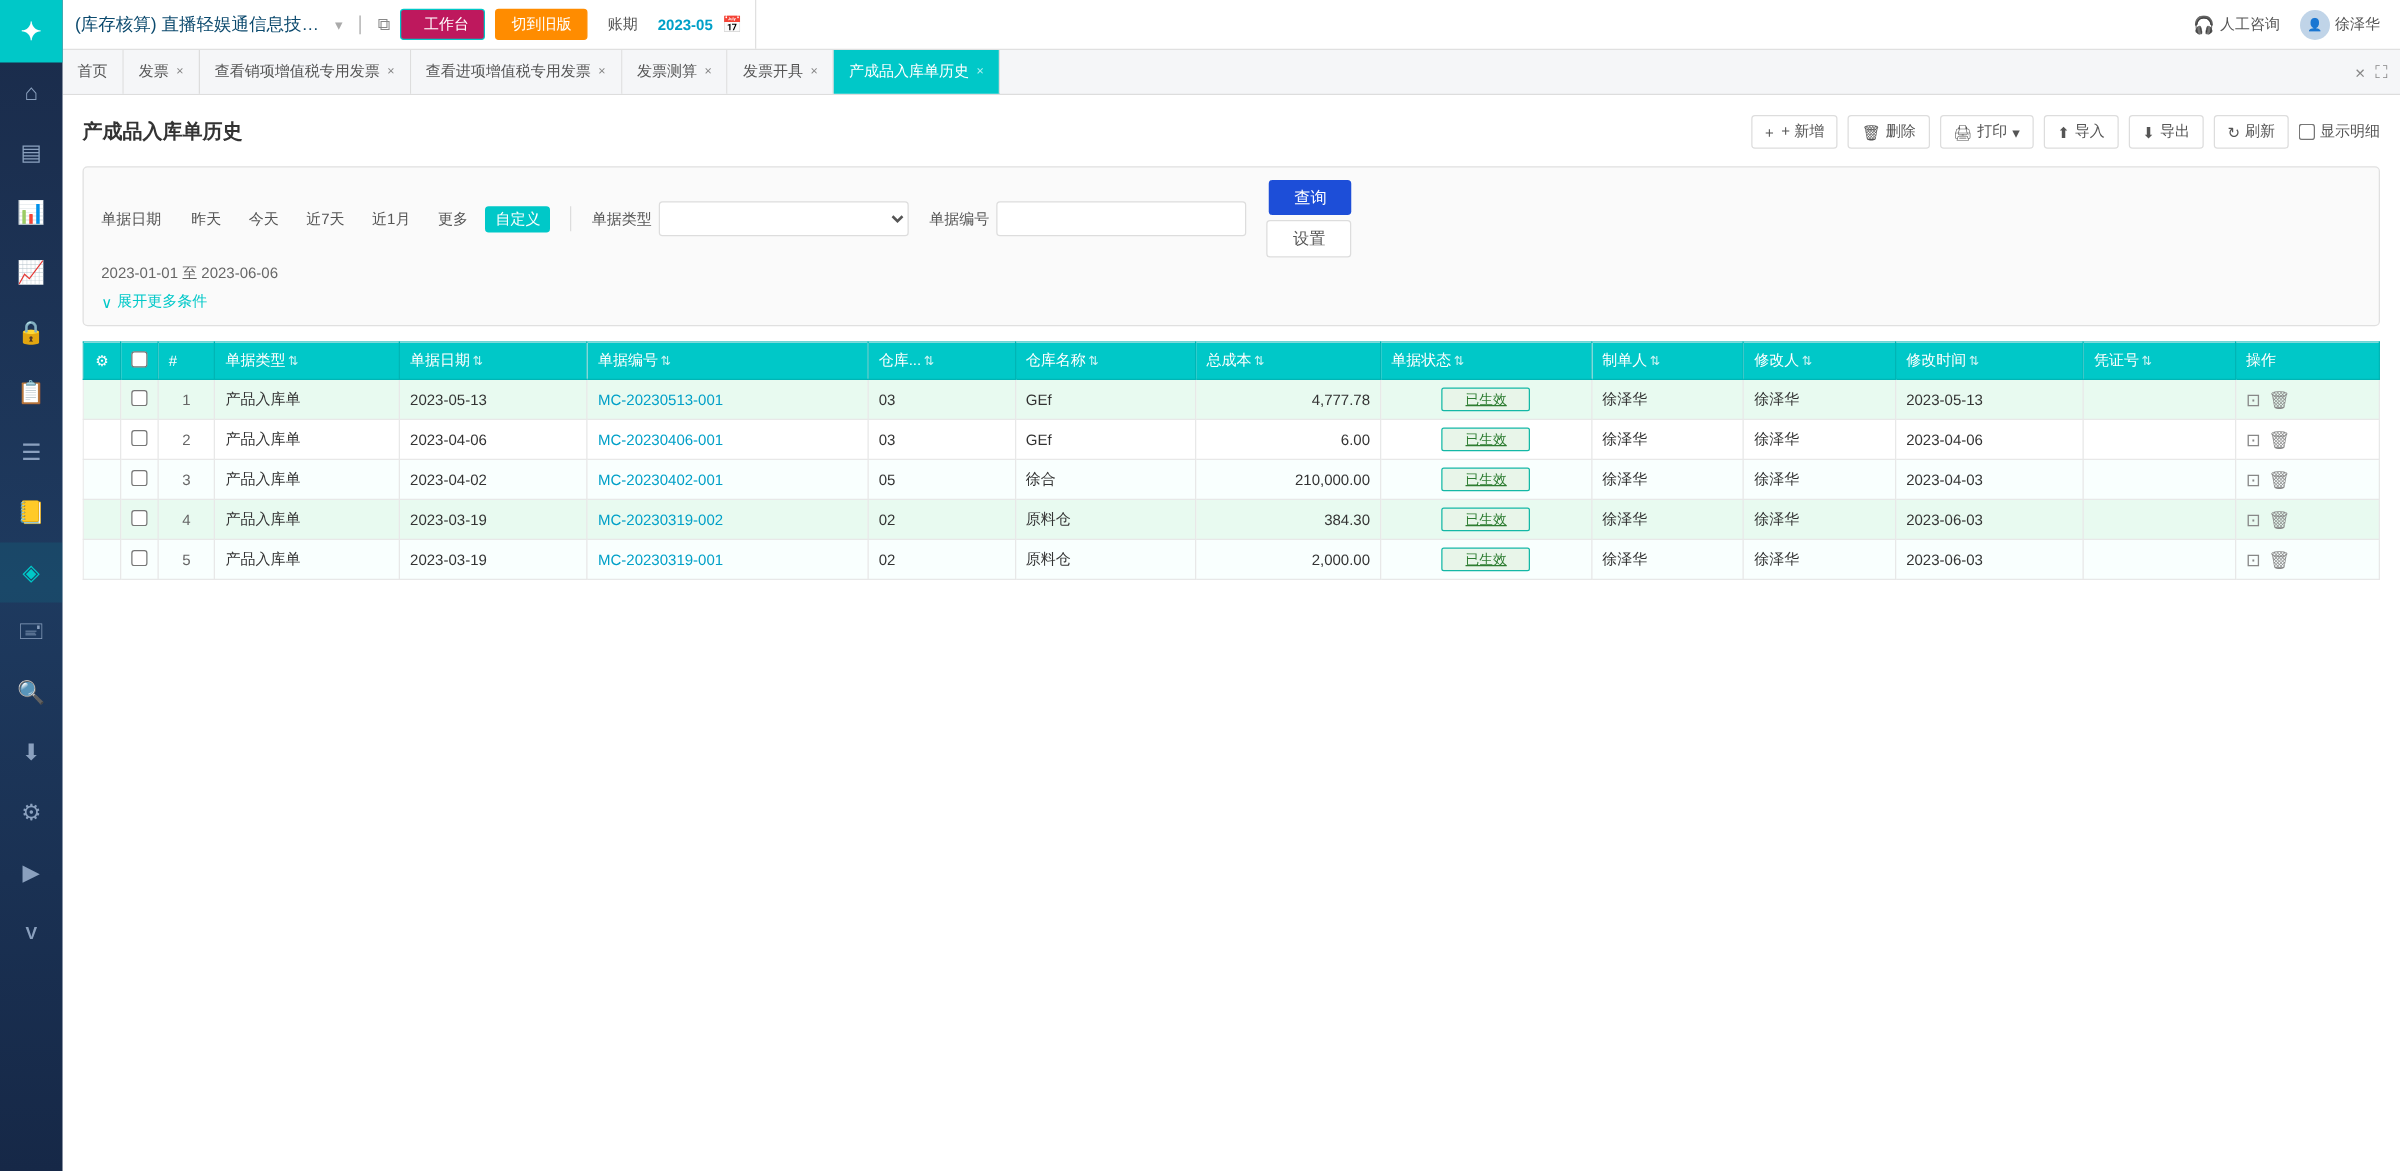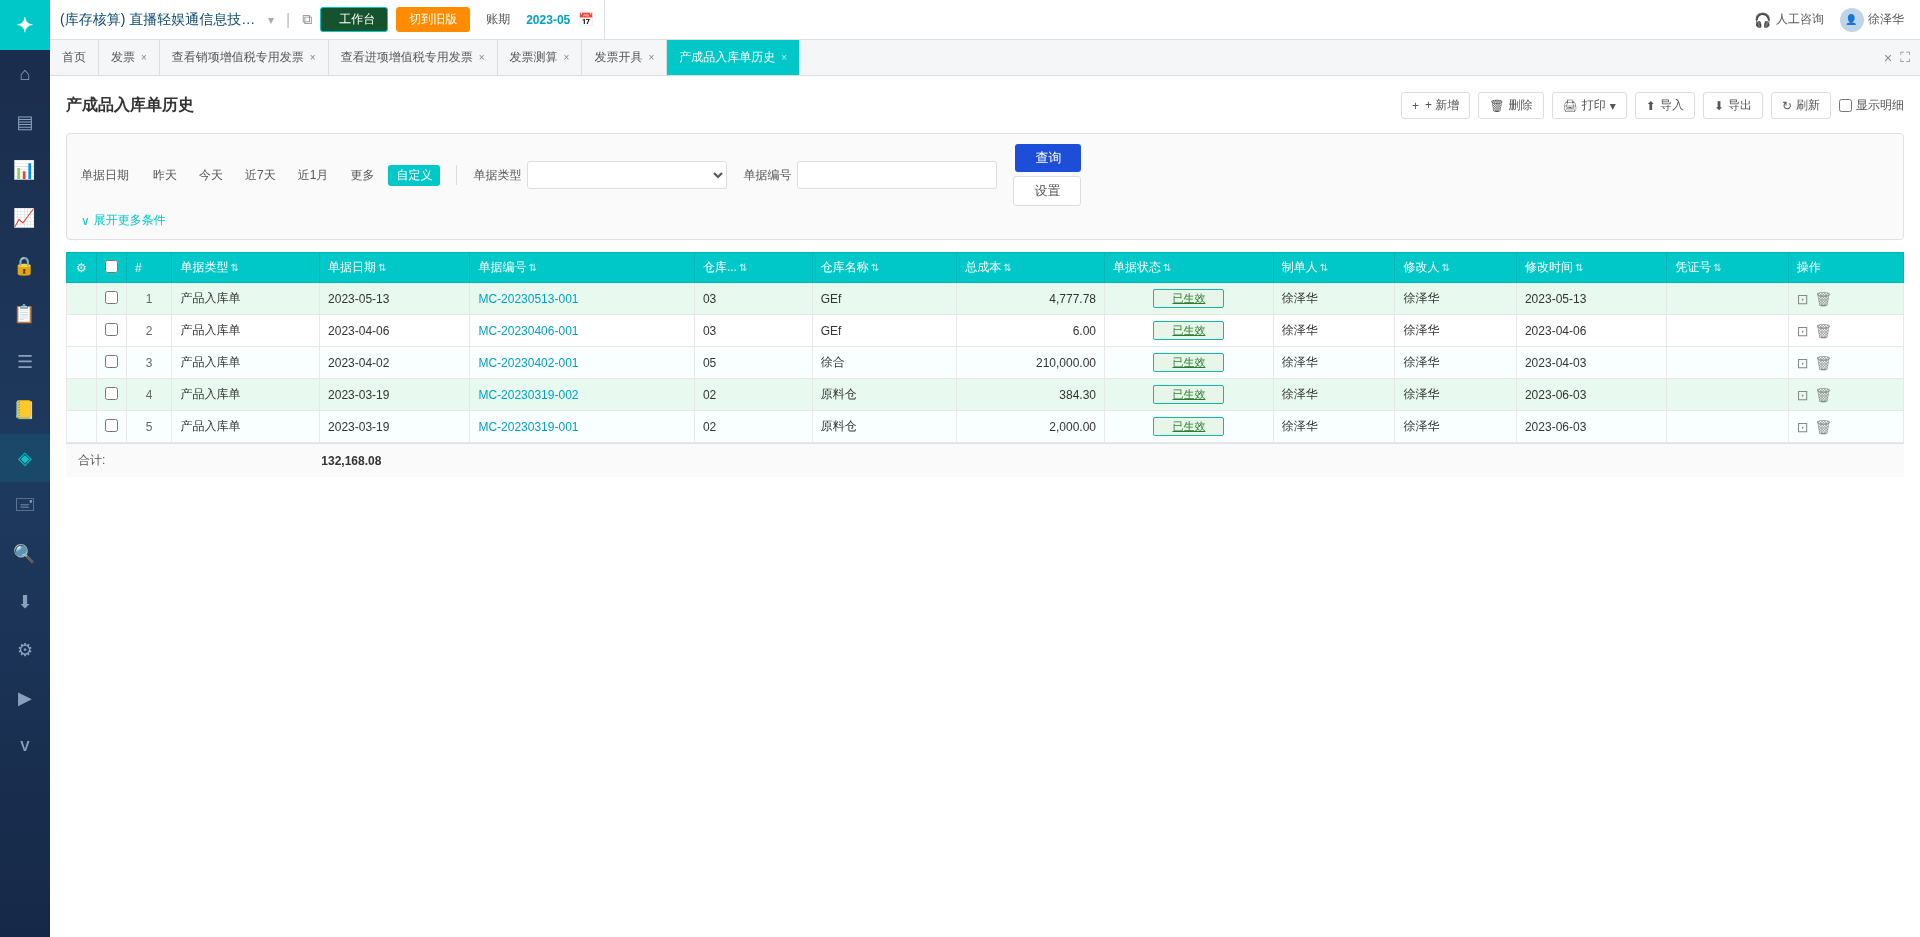--- a/index.html
+++ b/index.html
@@ -31,21 +31,21 @@
     }
     .header-left {
       display: flex; align-items: center; padding: 0 10px; gap: 8px;
       border-right: 1px solid #e0e0e0; height: 100%; min-width: 320px;
     }
     .company-name { font-size: 14px; color: #0c4a6e; max-width: 200px; overflow: hidden; text-overflow: ellipsis; white-space: nowrap; }
     .header-btn {
       padding: 3px 12px; border-radius: 3px; border: 1px solid #ccc;
       background: #fff; cursor: pointer; font-size: 12px; color: #555;
     }
-    .header-btn.primary { background: #14532d; color: white; border-color: #00c8c8; padding-left: 18px; }
+    .header-btn.primary { background: #be185d; color: white; border-color: #00c8c8; padding-left: 18px; }
     .header-btn.orange { background: #ff8c00; color: white; border-color: #ff8c00; }
     .period { font-size: 12px; color: #555; margin-left: 8px; }
 
     .header-right {
       margin-left: auto; display: flex; align-items: center; gap: 16px; padding-right: 16px;
     }
     .header-user { display: flex; align-items: center; gap: 4px; font-size: 12px; color: #555; cursor: pointer; }
     .avatar { width: 24px; height: 24px; border-radius: 50%; background: #c0d4e8; display: flex; align-items: center; justify-content: center; font-size: 10px; color: #555; }
 
     
@@ -358,20 +358,23 @@
       </div>
       <div class="filter-field">
         <span class="filter-label">单据编号</span>
         <input class="filter-input" type="text" placeholder="" style="">
       </div>
       <div class="query-set-group">
         <button class="query-btn">查询</button>
         <button class="set-btn">设置</button>
       </div>
     </div>
+    <div style="margin-top:4px;">
+      <span class="date-range">2023-01-01 至 2023-06-06</span>
+    </div>
     <div class="expand-more" style="margin-top:6px;">
       <span>∨</span>
       <span>展开更多条件</span>
     </div>
   </div>
 
   <div class="table-container">
     <table>
       <thead>
         <tr>
@@ -522,19 +525,15 @@
         <div class="action-icons">
           <span class="action-icon">⊡</span>
           <span class="action-icon">🗑</span>
         </div>
       </td>
     </tr>
         </tbody>
     </table>
   </div>
 
-  <div class="table-footer">
-    <span class="total-label">合计:</span>
-    <span class="total-value" style="margin-left:200px;">132,168.08</span>
-  </div>
 
 
 </div>
 
 </body></html>

